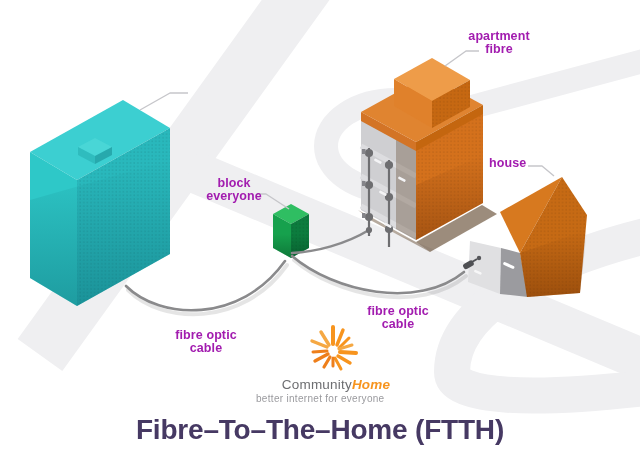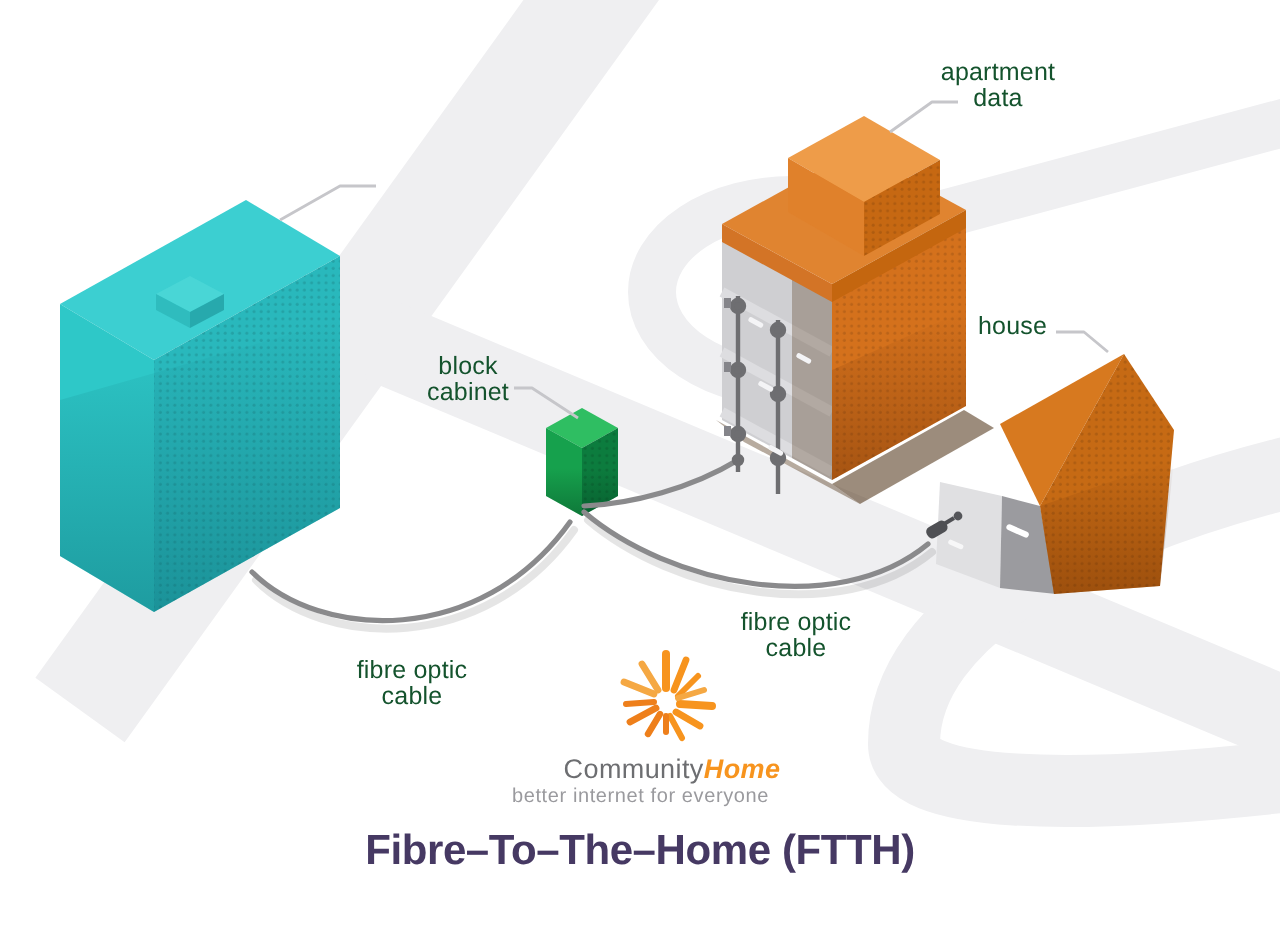--- a/index.html
+++ b/index.html
@@ -1,29 +1,29 @@
 <!DOCTYPE html>
 <html><head>
 <meta charset="utf-8">
 <style>
   html,body{margin:0;padding:0;background:#ffffff;}
   #stage{position:relative;width:640px;height:470px;background:#ffffff;overflow:hidden;
          font-family:"Liberation Sans",sans-serif;}
   #scene{position:absolute;left:0;top:0;}
-  .lbl{position:absolute;color:#14532d;font-weight:400;font-size:12.5px;line-height:1.06;
+  .lbl{position:absolute;color:#a21caf;font-weight:700;font-size:12.5px;line-height:1.06;
        text-align:center;letter-spacing:.1px;white-space:nowrap;}
   .lbl.left-align{text-align:left;}
   #logo-text{position:absolute;left:256px;top:377px;width:160px;text-align:center;
              font-size:13.5px;white-space:nowrap;}
   #logo-text .community{color:#6D6E71;font-weight:400;letter-spacing:.2px;text-align:center;}
   #logo-text .fibre{color:#F7941E;font-style:italic;font-weight:600;letter-spacing:.2px;}
   #logo-tagline{position:absolute;left:256px;top:393px;width:160px;
                 font-size:10px;color:#9A9A9E;letter-spacing:.3px;}
   #main-title{position:absolute;left:0;top:414px;width:640px;text-align:center;
-              font-size:21px;font-weight:700;color:#463963;letter-spacing:-.2px;}
+              font-size:28px;font-weight:700;color:#463963;letter-spacing:-.2px;}
 </style>
 </head>
 <body>
 
 <div id="stage">
 
   <svg id="scene" width="640" height="470" viewBox="0 0 640 470">
     <defs>
       <pattern id="dotpat" width="3.6" height="3.6" patternUnits="userSpaceOnUse">
         <circle cx="1" cy="1" r="0.75" fill="rgba(0,0,0,0.12)"></circle>
@@ -175,26 +175,26 @@
         <line x1="327" y1="347" x2="312" y2="341" stroke-width="3.4"></line>
         <line x1="329" y1="345" x2="321" y2="332" stroke-width="3.4"></line>
         <line x1="339" y1="349" x2="352" y2="345" stroke-width="3"></line>
       </g>
     </g>
   </svg>
 
 
   <div class="lbl" style="left:196px;top:177px;width:76px;">
     <div>block</div>
-    <div>cabinet</div>
+    <div>everyone</div>
   </div>
 
   <div class="lbl" style="left:461px;top:30px;width:76px;">
     <div>apartment</div>
-    <div>data</div>
+    <div>fibre</div>
   </div>
 
   <div class="lbl left-align" style="left:489px;top:157px;">
     <div>house</div>
   </div>
 
   <div class="lbl" style="left:166px;top:329px;width:80px;">
     <div>fibre optic</div>
     <div>cable</div>
   </div>

